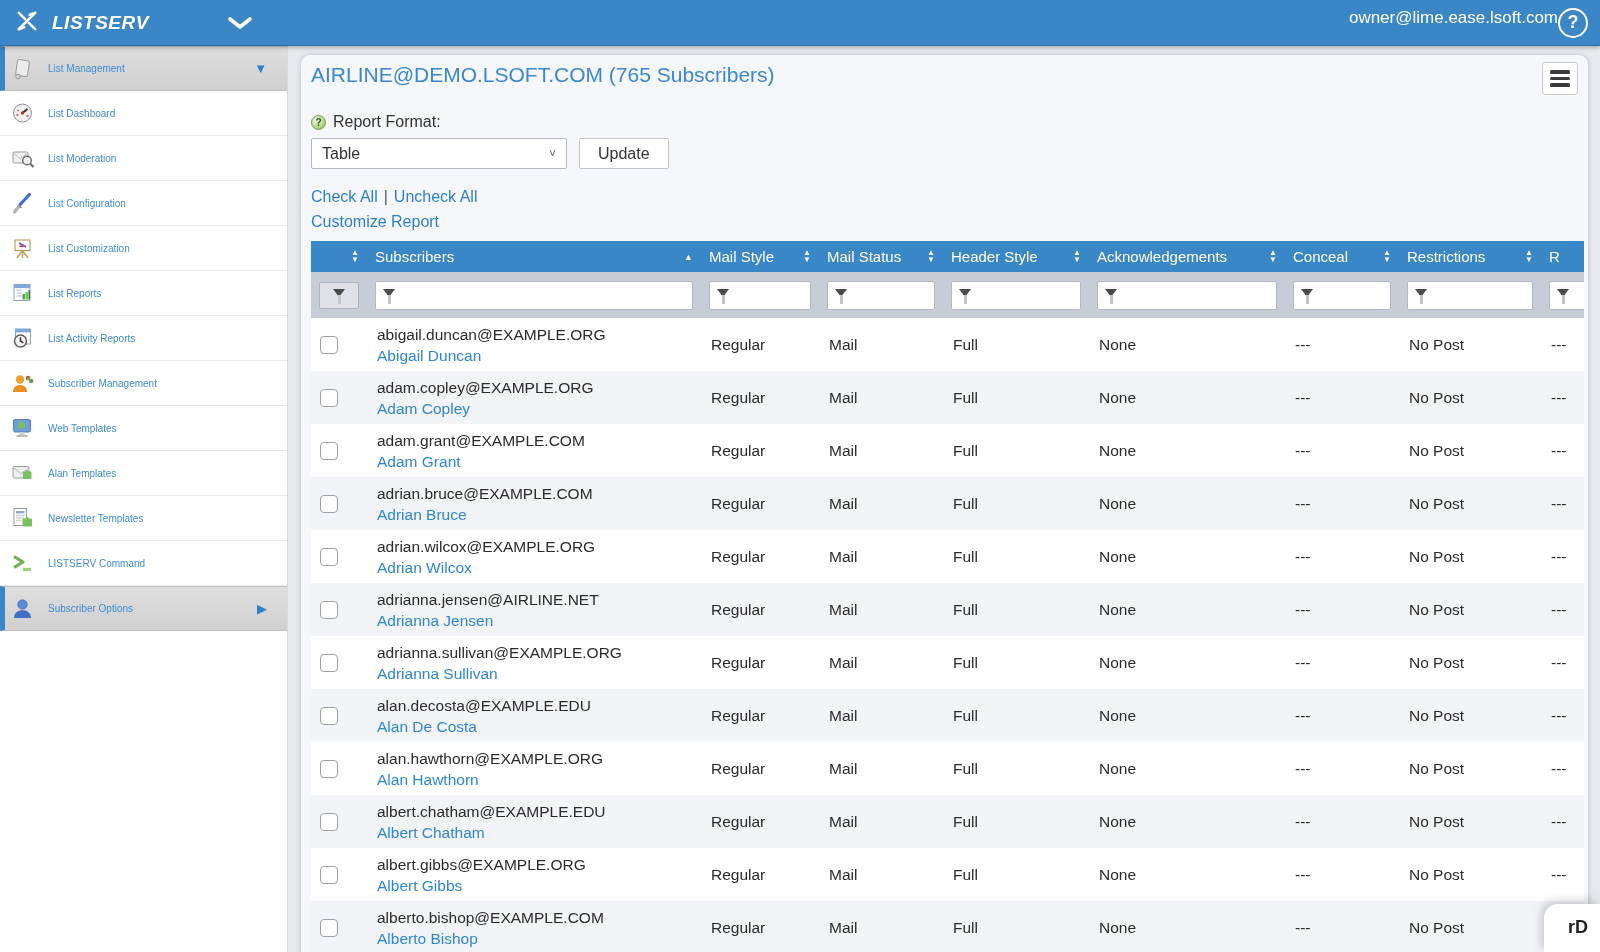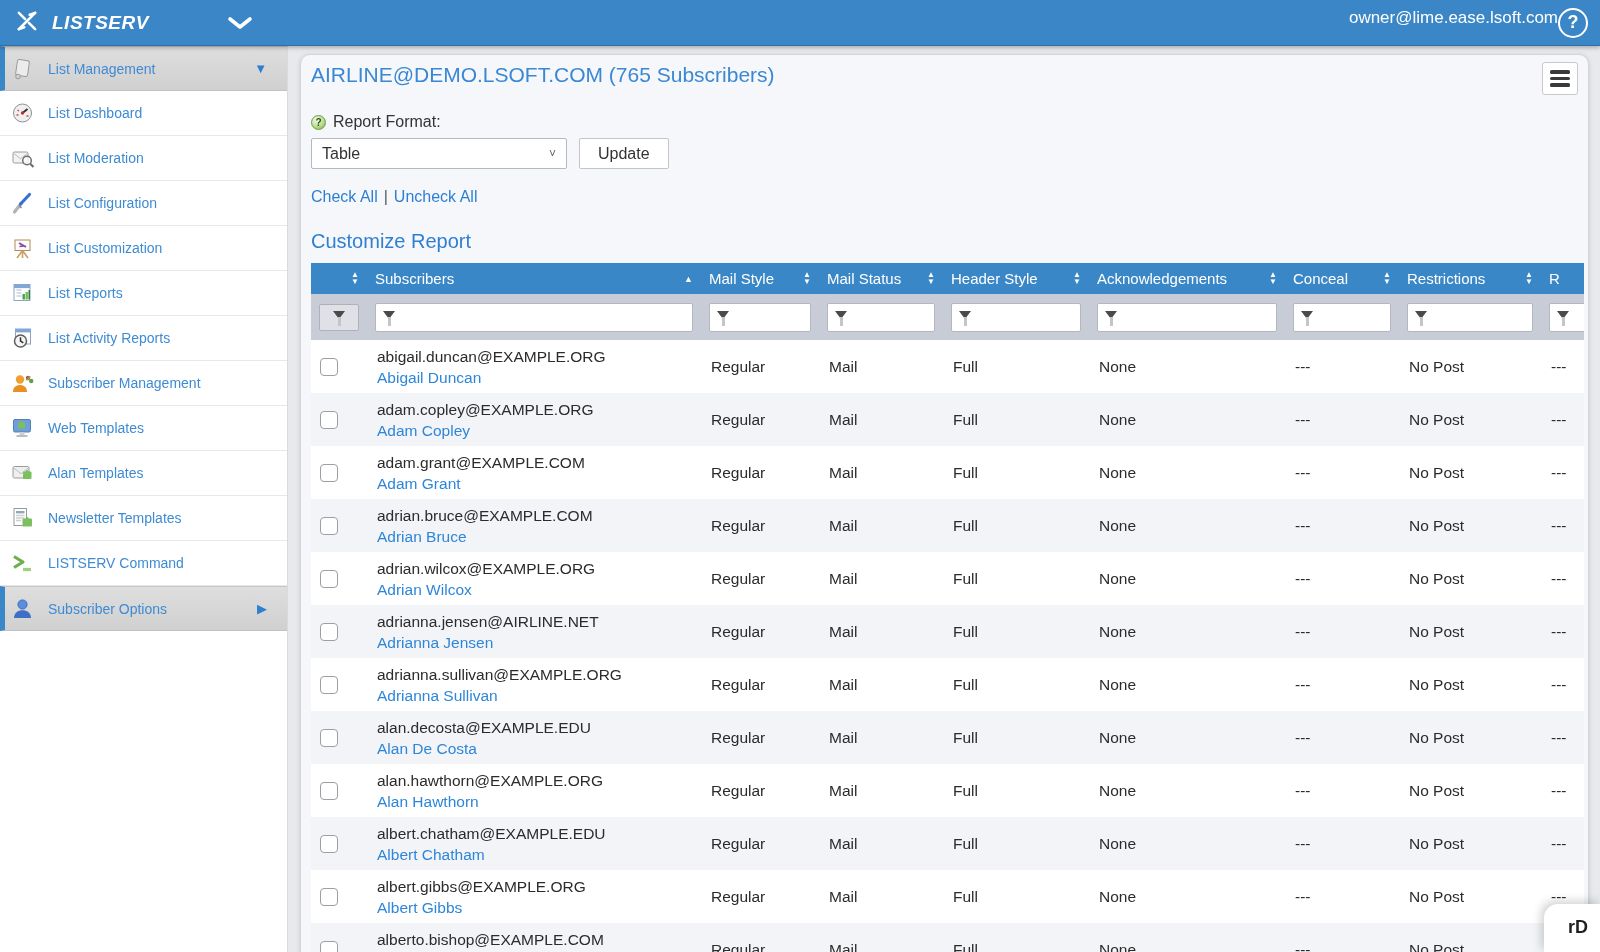--- a/index.html
+++ b/index.html
@@ -30,21 +30,21 @@
 
   
   .sidebar{
     position:absolute; left:0; top:46px; width:288px; bottom:0;
     background:#ffffff; border-right:1px solid #d9dadd; z-index:20;
   }
   .side-item{
     height:45px; display:flex; align-items:center; gap:12px;
     padding:0 10px 0 9px; border-bottom:1px solid #e7e8ea; cursor:pointer;
   }
-  .side-item .label{ color:#3e8bd3; font-size:14px; font-weight:500; white-space:nowrap; }
+  .side-item .label{ color:#3e8bd3; font-size:10px; font-weight:500; white-space:nowrap; }
   .side-item.selected{
     background:linear-gradient(#dedede,#d0d0d0);
     border-left:5px solid #3a87c8;
     border-top:1px solid #c6c6c6; border-bottom:1px solid #c2c2c2;
     padding-left:4px;
   }
   .side-item .caret{ margin-left:auto; color:#2f7fd0; font-size:13px; padding-right:10px; }
   .sicon{ width:27px; height:25px; flex:0 0 27px; display:flex; align-items:center; justify-content:center; }
   .sicon svg{ width:25px; height:24px; }
 
@@ -80,21 +80,21 @@
     padding:0 10px; cursor:pointer;
   }
   .select-box .sel-caret{ color:#666; font-size:12px; }
   .update-btn{
     height:31px; padding:0 18px; background:#fff; border:1px solid #c3c5ca; border-radius:2px;
     font-size:16px; color:#333; cursor:pointer; font-family:inherit;
   }
   .links-row{ margin-top:19px; font-size:16px; }
   .links-row a, .link{ color:#2e7fd2; text-decoration:none; cursor:pointer; }
   .pipe{ color:#4c5b6b; margin:0 6px; }
-  .customize-row{ margin-top:24px; font-size:20px; }
+  .customize-row{ margin-top:7px; font-size:16px; }
 
   
   .table-wrap{ margin-top:10px; width:1273px; overflow:hidden; }
   table{ border-collapse:collapse; table-layout:fixed; width:1350px; background:#fff; }
   col.c0{width:56px} col.c1{width:334px} col.c2{width:118px} col.c3{width:124px}
   col.c4{width:146px} col.c5{width:196px} col.c6{width:114px} col.c7{width:142px} col.c8{width:120px}
   thead th{ font-weight:normal; text-align:left; }
   tr.head-row th{
     background:#3a87c8; color:#fff; height:31px; font-size:15px;
     padding:0 8px; cursor:pointer;

